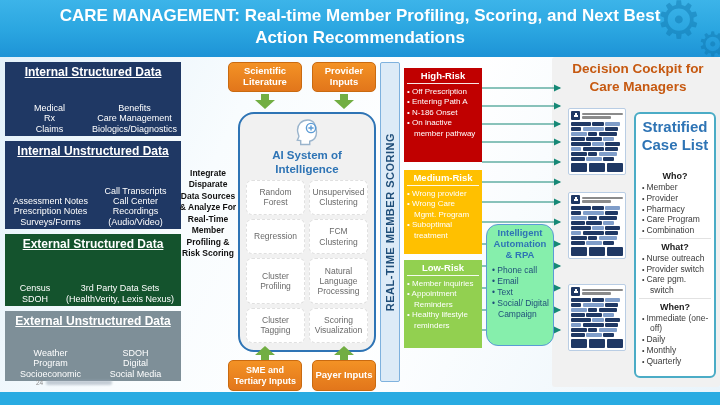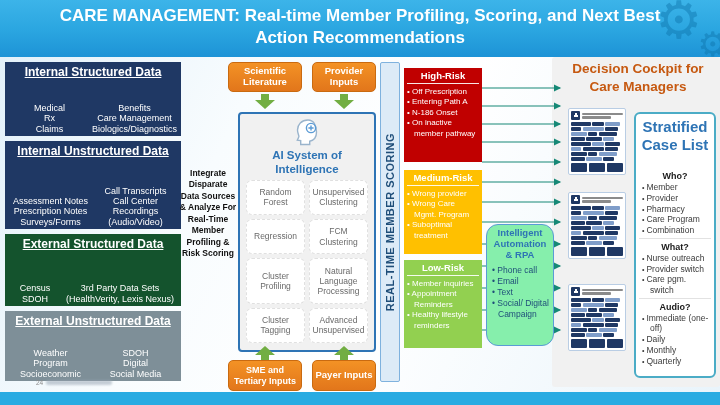--- a/index.html
+++ b/index.html
@@ -47,21 +47,21 @@
     display:flex; align-items:center; justify-content:center; text-align:center;
     z-index:3; line-height:1.12; padding:1px 2px; }
   #input-sci  { left:228px; top:62px;  width:74px; height:30px; font-size:9.5px; }
   #input-prov { left:312px; top:62px;  width:64px; height:30px; font-size:9.5px; }
   #input-sme  { left:228px; top:360px; width:74px; height:31px; font-size:9px; }
   #input-payer{ left:312px; top:360px; width:64px; height:31px; font-size:9.5px; }
   .flow-arrow { position:absolute; z-index:3; }
 
   
   #ai-box { position:absolute; left:238px; top:112px; width:138px; height:240px;
-    background:#f1f1f1; border:2px solid #2e74b5; border-radius:4px; z-index:3;
+    background:#f1f1f1; border:2px solid #2e74b5; border-radius:16px; z-index:3;
     display:flex; flex-direction:column; align-items:center; }
   #ai-title { font-size:11.5px; font-weight:bold; color:#2e74b5; text-align:center;
     line-height:1.2; width:100px; margin:1px 0 3px; }
   #ai-grid { display:grid; grid-template-columns:1fr 1fr; gap:4px; padding:0 6px 7px; width:100%; flex:1; }
   .ai-cell { background:#fff; border-radius:6px; border:1px dashed #e0e0e0;
     display:flex; align-items:center; justify-content:center; text-align:center;
     font-size:8.5px; color:#6a6a6a; line-height:1.2; padding:2px; }
 
   
   #scoring-bar { position:absolute; left:380px; top:62px; width:20px; height:320px;
@@ -221,21 +221,21 @@
     </svg>
     <div id="ai-title">AI System of Intelligence</div>
     <div id="ai-grid">
       <div class="ai-cell">Random Forest</div>
       <div class="ai-cell">Unsupervised Clustering</div>
       <div class="ai-cell">Regression</div>
       <div class="ai-cell">FCM Clustering</div>
       <div class="ai-cell">Cluster Profiling</div>
       <div class="ai-cell">Natural Language Processing</div>
       <div class="ai-cell">Cluster Tagging</div>
-      <div class="ai-cell">Advanced Unsupervised</div>
+      <div class="ai-cell">Scoring Visualization</div>
     </div>
   </div>
 
   <svg class="flow-arrow" style="left:255px;top:346px" width="20" height="15">
     <path d="M6 15h8V9h6L10 0 0 9h6z" fill="#72ae43"></path>
     </svg>
   <svg class="flow-arrow" style="left:334px;top:346px" width="20" height="15">
     <path d="M6 15h8V9h6L10 0 0 9h6z" fill="#72ae43"></path>
     </svg>
   <div class="input-box" id="input-sme">SME and Tertiary Inputs</div>
@@ -477,21 +477,21 @@
       <div class="cl-item">Care Program</div>
       <div class="cl-item">Combination</div>
     </div>
     <div class="cl-section">
       <div class="cl-heading">What?</div>
       <div class="cl-item">Nurse outreach</div>
       <div class="cl-item">Provider switch</div>
       <div class="cl-item">Care pgm. switch</div>
     </div>
     <div class="cl-section">
-      <div class="cl-heading">Audio?</div>
+      <div class="cl-heading">When?</div>
       <div class="cl-item">Immediate (one-off)</div>
       <div class="cl-item">Daily</div>
       <div class="cl-item">Monthly</div>
       <div class="cl-item">Quarterly</div>
     </div>
   </div>
 
   <div id="footer-note">
     <span id="page-num">24</span>
     <span id="footer-smudge"></span>

